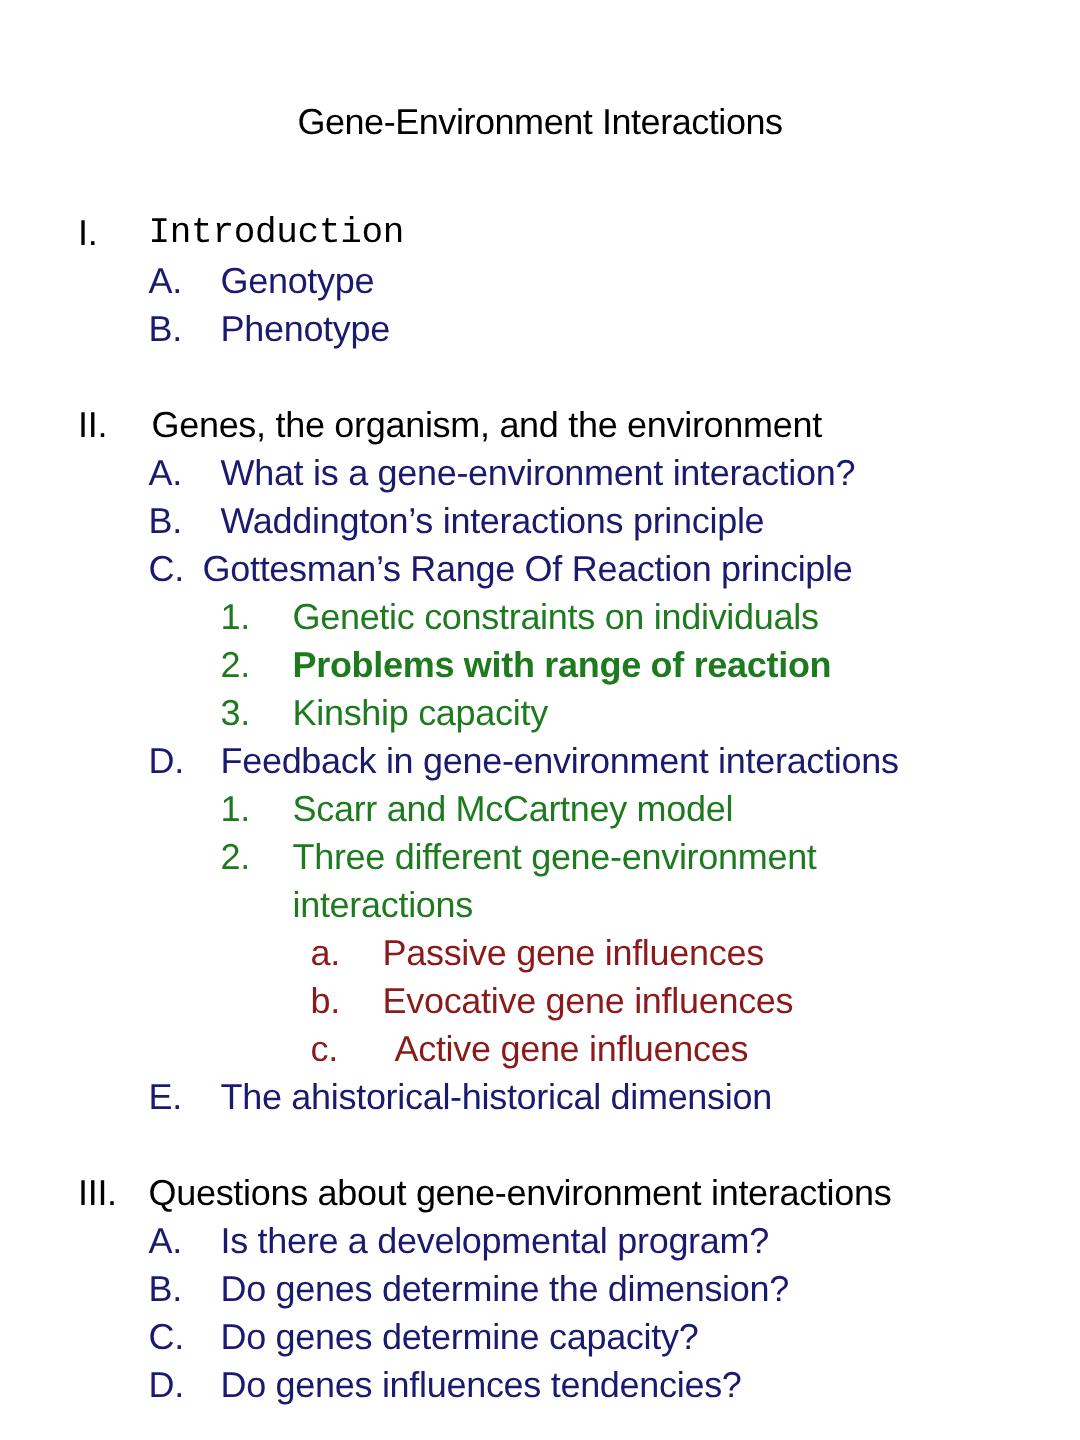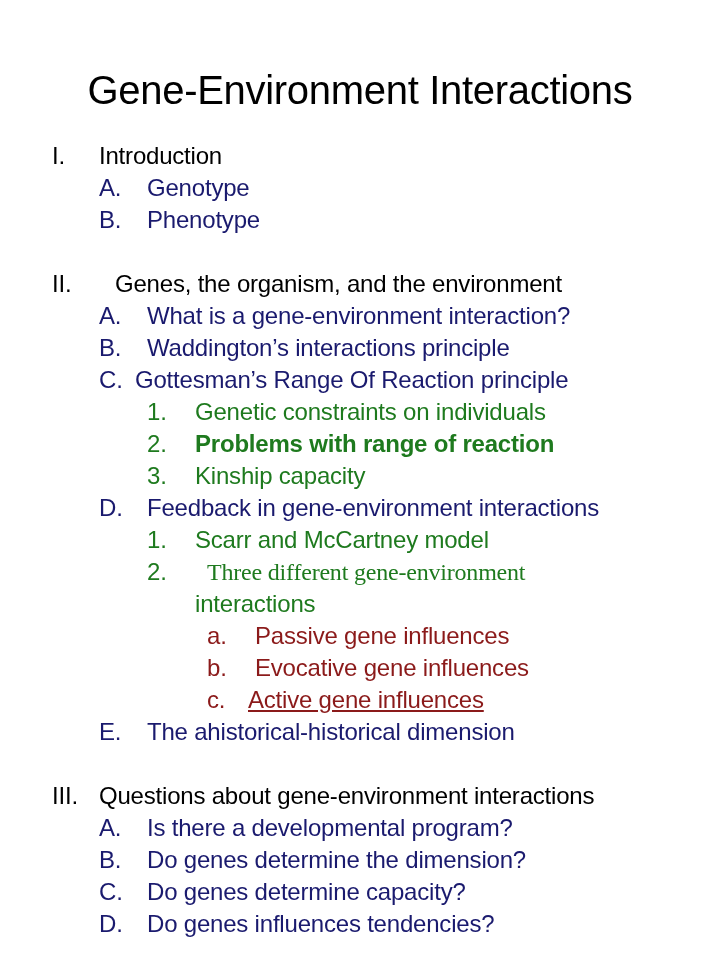--- a/index.html
+++ b/index.html
@@ -2,21 +2,21 @@
 <html><head>
   <meta charset="utf-8">
   <style>
     html, body { margin: 0; padding: 0; background: #ffffff; }
     body {
       width: 720px; height: 960px; position: relative; overflow: hidden;
       font-family: "Liberation Sans", sans-serif;
     }
     .title {
       position: absolute; left: 0; top: 68px; width: 720px;
-      text-align: center; font-size: 40px; color: #000; letter-spacing: -0.3px;
+      text-align: center; font-size: 24px; color: #000; letter-spacing: -0.3px;
     }
     .outline { position: absolute; left: 0; top: 0; width: 720px; }
     .row {
       position: absolute; height: 32px; font-size: 24px; line-height: 32px;
       white-space: nowrap; letter-spacing: -0.2px;
     }
     .row .mk { position: absolute; left: 0; top: 0; }
     .row .tx { position: absolute; top: 0; }
     .l0 { color: #000000; }
     .l1 { color: #1a1a6e; }
@@ -24,33 +24,33 @@
     .l3 { color: #8b1a1a; }
   </style>
 </head>
 <body>
 
 <div class="title">Gene-Environment Interactions</div>
 
 <div class="outline" id="outline">
     <div class="row l0" style="top: 140px; left: 52px;">
       <span class="mk">I.</span>
-      <span class="tx" style="left: 47px;">Introduction</span>
+      <span class="tx" style="left: 47px; font-family: Liberation Mono, monospace;">Introduction</span>
     </div>
     <div class="row l1" style="top: 172px; left: 99px;">
       <span class="mk">A.</span>
       <span class="tx" style="left: 48px;">Genotype</span>
     </div>
     <div class="row l1" style="top: 204px; left: 99px;">
       <span class="mk">B.</span>
       <span class="tx" style="left: 48px;">Phenotype</span>
     </div>
     <div class="row l0" style="top: 268px; left: 52px;">
       <span class="mk">II.</span>
-      <span class="tx" style="left: 63px;">Genes, the organism, and the environment</span>
+      <span class="tx" style="left: 49px;">Genes, the organism, and the environment</span>
     </div>
     <div class="row l1" style="top: 300px; left: 99px;">
       <span class="mk">A.</span>
       <span class="tx" style="left: 48px;">What is a gene-environment interaction?</span>
     </div>
     <div class="row l1" style="top: 332px; left: 99px;">
       <span class="mk">B.</span>
       <span class="tx" style="left: 48px;">Waddington’s interactions principle</span>
     </div>
     <div class="row l1" style="top: 364px; left: 99px;">
@@ -72,37 +72,37 @@
     <div class="row l1" style="top: 492px; left: 99px;">
       <span class="mk">D.</span>
       <span class="tx" style="left: 48px;">Feedback in gene-environment interactions</span>
     </div>
     <div class="row l2" style="top: 524px; left: 147px;">
       <span class="mk">1.</span>
       <span class="tx" style="left: 48px;">Scarr and McCartney model</span>
     </div>
     <div class="row l2" style="top: 556px; left: 147px;">
       <span class="mk">2.</span>
-      <span class="tx" style="left: 60px; font-family: Liberation Serif, serif;">Three different gene-environment</span>
+      <span class="tx" style="left: 48px;">Three different gene-environment</span>
     </div>
     <div class="row l2" style="top: 588px; left: 147px;">
       <span class="mk"></span>
       <span class="tx" style="left: 48px;">interactions</span>
     </div>
     <div class="row l3" style="top: 620px; left: 207px;">
       <span class="mk">a.</span>
       <span class="tx" style="left: 48px;">Passive gene influences</span>
     </div>
     <div class="row l3" style="top: 652px; left: 207px;">
       <span class="mk">b.</span>
       <span class="tx" style="left: 48px;">Evocative gene influences</span>
     </div>
     <div class="row l3" style="top: 684px; left: 207px;">
       <span class="mk">c.</span>
-      <span class="tx" style="left: 41px; text-decoration: underline;">Active gene influences</span>
+      <span class="tx" style="left: 56px;">Active gene influences</span>
     </div>
     <div class="row l1" style="top: 716px; left: 99px;">
       <span class="mk">E.</span>
       <span class="tx" style="left: 48px;">The ahistorical-historical dimension</span>
     </div>
     <div class="row l0" style="top: 780px; left: 52px;">
       <span class="mk">III.</span>
       <span class="tx" style="left: 47px; text-align: center;">Questions about gene-environment interactions</span>
     </div>
     <div class="row l1" style="top: 812px; left: 99px;">

